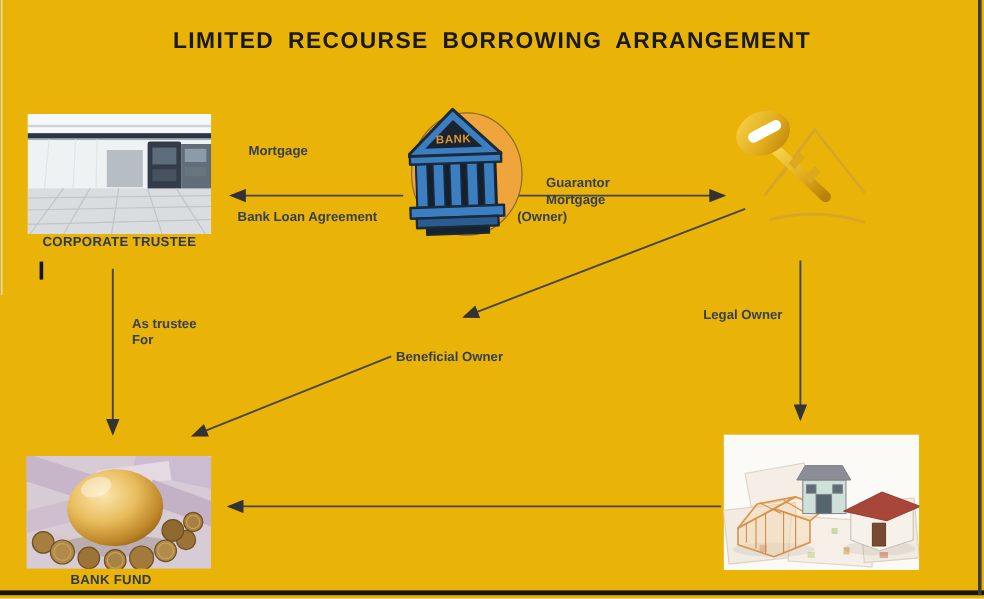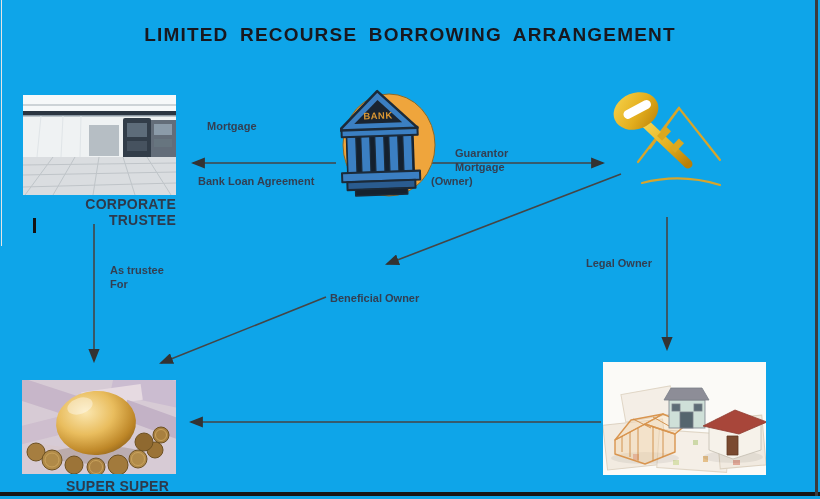--- a/index.html
+++ b/index.html
@@ -1,25 +1,25 @@
 <!DOCTYPE html>
 <html><head>
 <meta charset="utf-8">
 <style>
   html,body{margin:0;padding:0;background:#fff;}
   #stage{
-    position:relative;width:820px;height:499px;background:#0ea5e9;overflow:hidden;
+    position:relative;width:820px;height:499px;background:#eab308;overflow:hidden;
     font-family:"Liberation Sans", sans-serif;
   }
   .title{
     position:absolute;left:0;top:24px;width:820px;text-align:center;
     font-size:19px;font-weight:700;letter-spacing:1.2px;word-spacing:5px;color:#18181f;
   }
   .node-label{
-    position:absolute;text-align:right;font-size:14px;font-weight:700;
+    position:absolute;text-align:center;font-size:11px;font-weight:700;
     color:#2d3a4c;letter-spacing:.25px;
   }
   .edge-label{
     position:absolute;font-size:11px;font-weight:600;color:#333f52;line-height:13.5px;white-space:nowrap;
   }
   .photo,.icon-box{position:absolute;}
   .photo svg,.icon-box svg{display:block;}
   #arrows{position:absolute;left:0;top:0;z-index:1;}
   .photo,.icon-box{z-index:2;}
   .node-label,.edge-label,.title{z-index:3;}
@@ -172,21 +172,21 @@
       <g fill="none" stroke="#c9a25c" stroke-width="1">
         <circle cx="30" cy="80" r="7"></circle>
         <circle cx="74" cy="87" r="6.5"></circle>
         <circle cx="116" cy="79" r="6.5"></circle>
         <circle cx="139" cy="55" r="5.5"></circle>
       </g>
       <ellipse cx="74" cy="43" rx="40" ry="32" fill="url(#eggG)" transform="rotate(-4 74 43)"></ellipse>
       <ellipse cx="58" cy="26" rx="13" ry="8" fill="#ffffff" opacity="0.4" transform="rotate(-18 58 26)"></ellipse>
     </svg>
   </div>
-  <div class="node-label" style="left:16px;top:478px;width:153px;">SUPER SUPER</div>
+  <div class="node-label" style="left:16px;top:478px;width:153px;">BANK FUND</div>
 
   <div class="photo" style="left:603px;top:362px;width:163px;height:113px;">
     <svg width="163" height="113" viewBox="0 0 163 113">
       <rect width="163" height="113" fill="#fbfaf7"></rect>
       <g>
         <rect x="2" y="60" width="60" height="45" fill="#f2ebe1" stroke="#ddd2c2" transform="rotate(-6 32 82)"></rect>
         <rect x="55" y="70" width="70" height="38" fill="#f5efe7" stroke="#e0d6c6" transform="rotate(4 90 89)"></rect>
         <rect x="115" y="55" width="46" height="50" fill="#f1eae0" stroke="#dcd1c0" transform="rotate(-5 138 80)"></rect>
         <rect x="20" y="28" width="50" height="28" fill="#f4eee6" stroke="#e0d6c6" transform="rotate(-10 45 42)"></rect>
         <rect x="30" y="92" width="6" height="6" fill="#e8b0a0"></rect>

